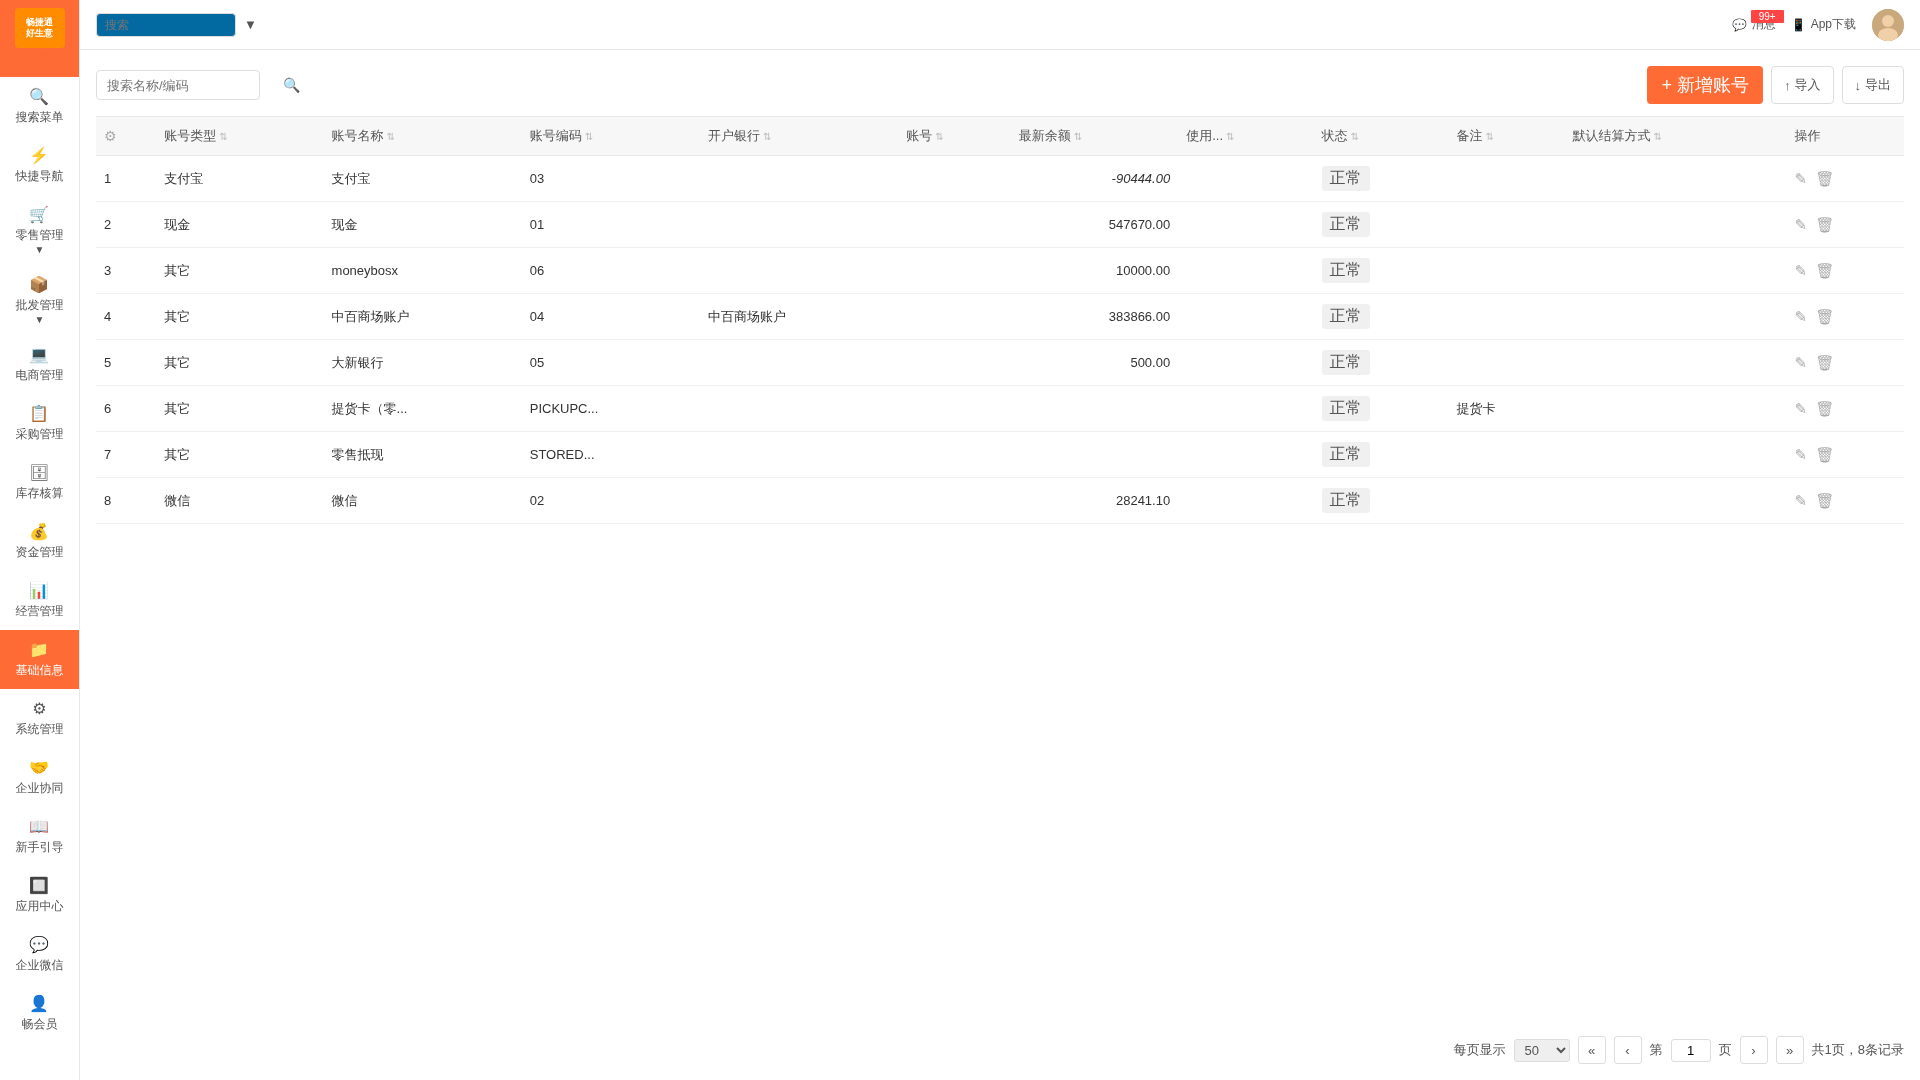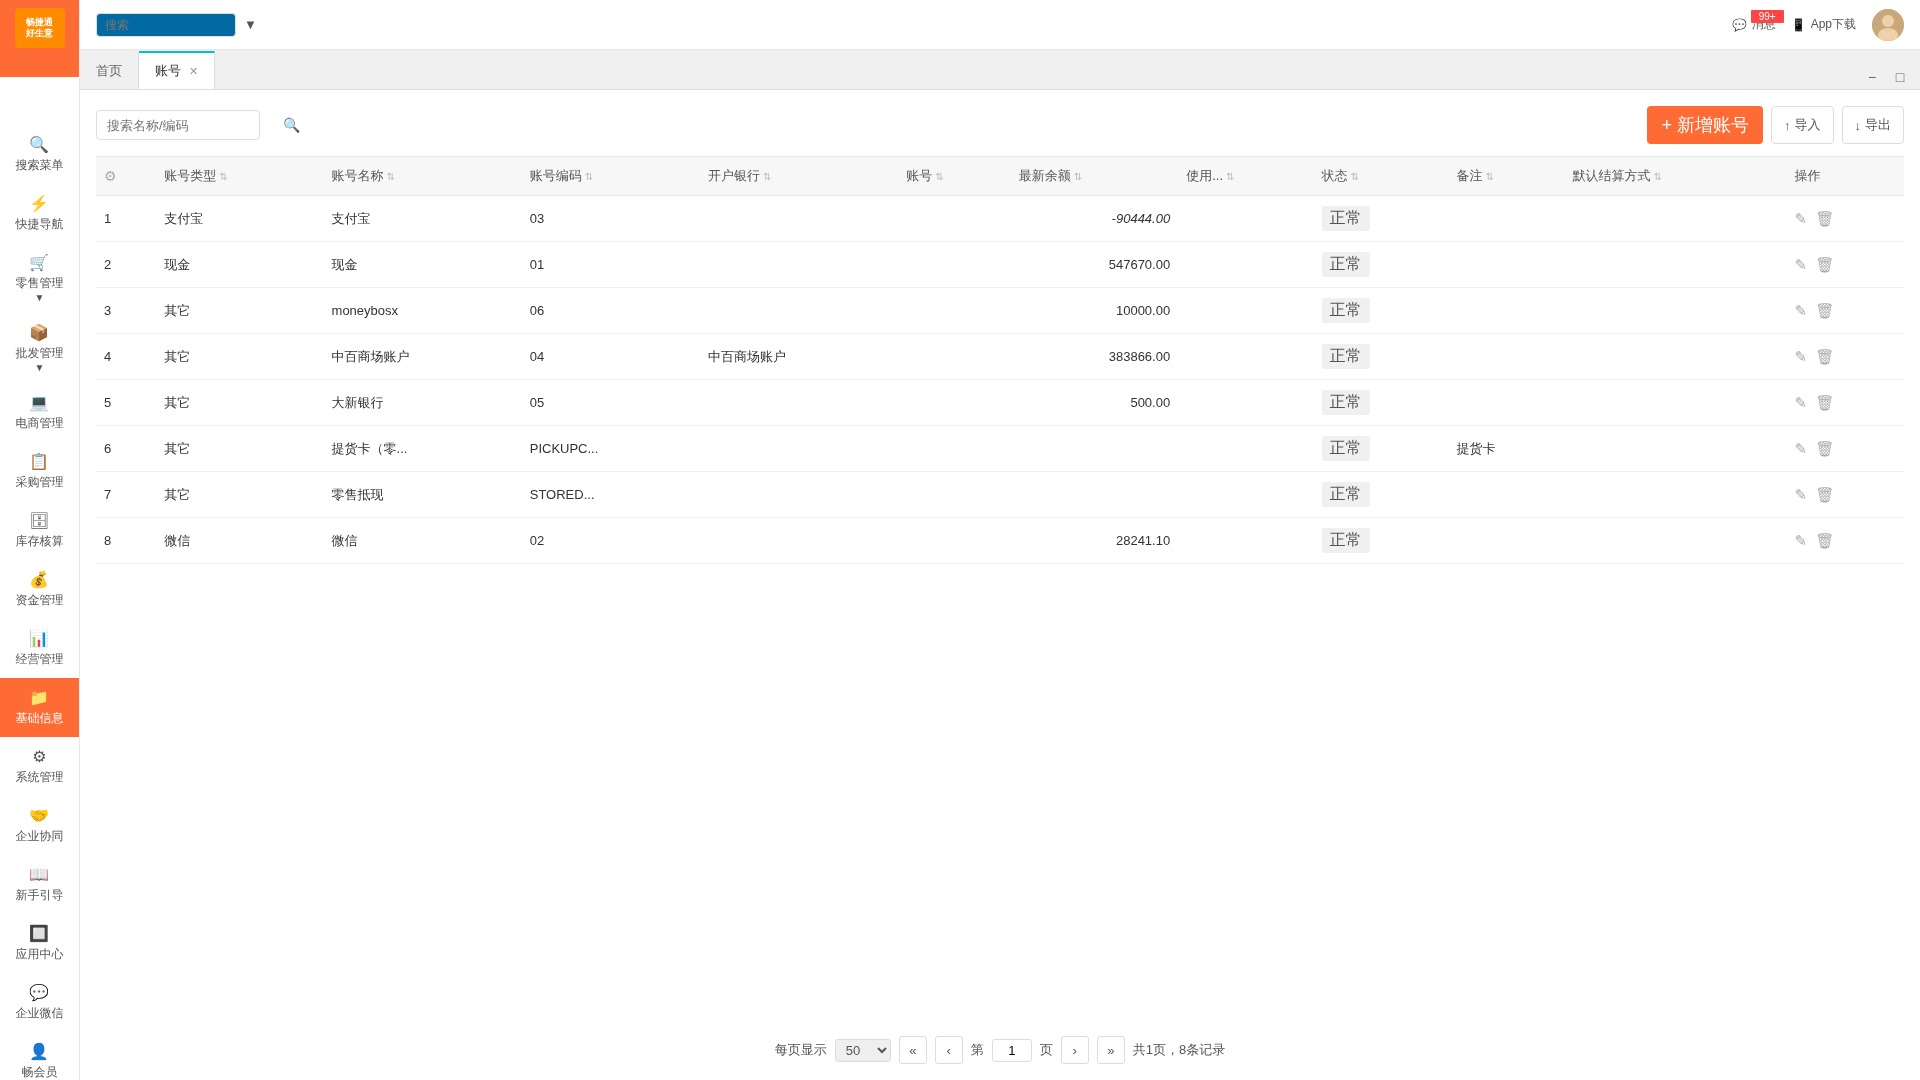--- a/index.html
+++ b/index.html
@@ -7,21 +7,20 @@
 
     
     .sidebar {
       width: 80px;
       background: #fff;
       display: flex;
       flex-direction: column;
       align-items: center;
       border-right: 1px solid #e8e8e8;
       flex-shrink: 0;
-      gap: 48px;
     }
     .sidebar-logo {
       width: 100%;
       background: #ff6b35;
       padding: 8px 0;
       display: flex;
       flex-direction: column;
       align-items: center;
       justify-content: center;
       min-height: 60px;
@@ -323,21 +322,21 @@
     .action-icon {
       color: #aaa;
       cursor: pointer;
       font-size: 15px;
     }
 
     
     .pagination {
       display: flex;
       align-items: center;
-      justify-content: center;
+      justify-content: flex-end;
       padding: 12px 0 0;
       gap: 8px;
       font-size: 13px;
       color: #555;
     }
     .page-size-select {
       border: 1px solid #ddd;
       border-radius: 3px;
       padding: 2px 6px;
       font-size: 13px;
@@ -489,34 +488,20 @@
       <div class="avatar">
         <svg width="32" height="32" viewBox="0 0 32 32">
           <rect width="32" height="32" fill="#c9a87c"></rect>
           <circle cx="16" cy="12" r="6" fill="#f0d0a8"></circle>
           <ellipse cx="16" cy="26" rx="10" ry="7" fill="#f0d0a8"></ellipse>
         </svg>
       </div>
     </div>
   </div>
 
-  <div class="tab-bar" id="tab-bar">
-  <div class="tab">
-    <span>首页</span>
-
-  </div>
-      <div class="tab active">
-    <span>账号</span>
-    <span class="close-icon">✕</span>
-  </div>
-      <div class="tab-actions">
-  <div class="tab-action-btn">−</div>
-  <div class="tab-action-btn">□</div>
-</div>
-    </div>
 
   <div class="content">
 
     <div class="content-toolbar">
       <div class="search-box">
         <input type="text" placeholder="搜索名称/编码" style="">
         <span class="search-icon">🔍</span>
       </div>
       <div class="toolbar-right">
         <button class="btn-primary">+ 新增账号</button>

